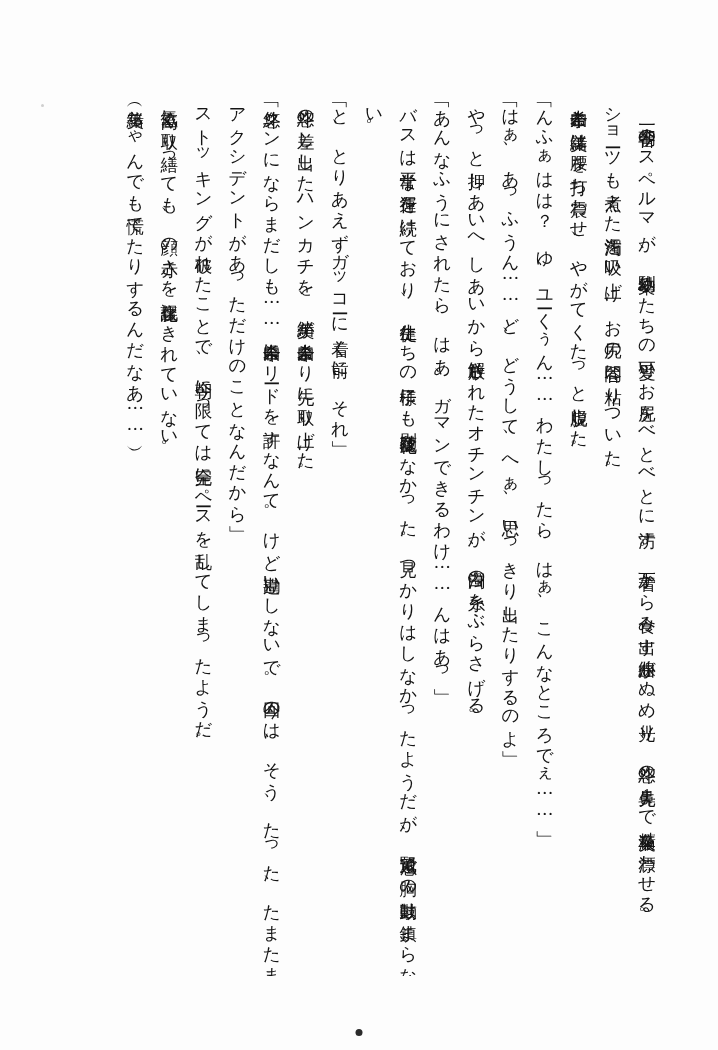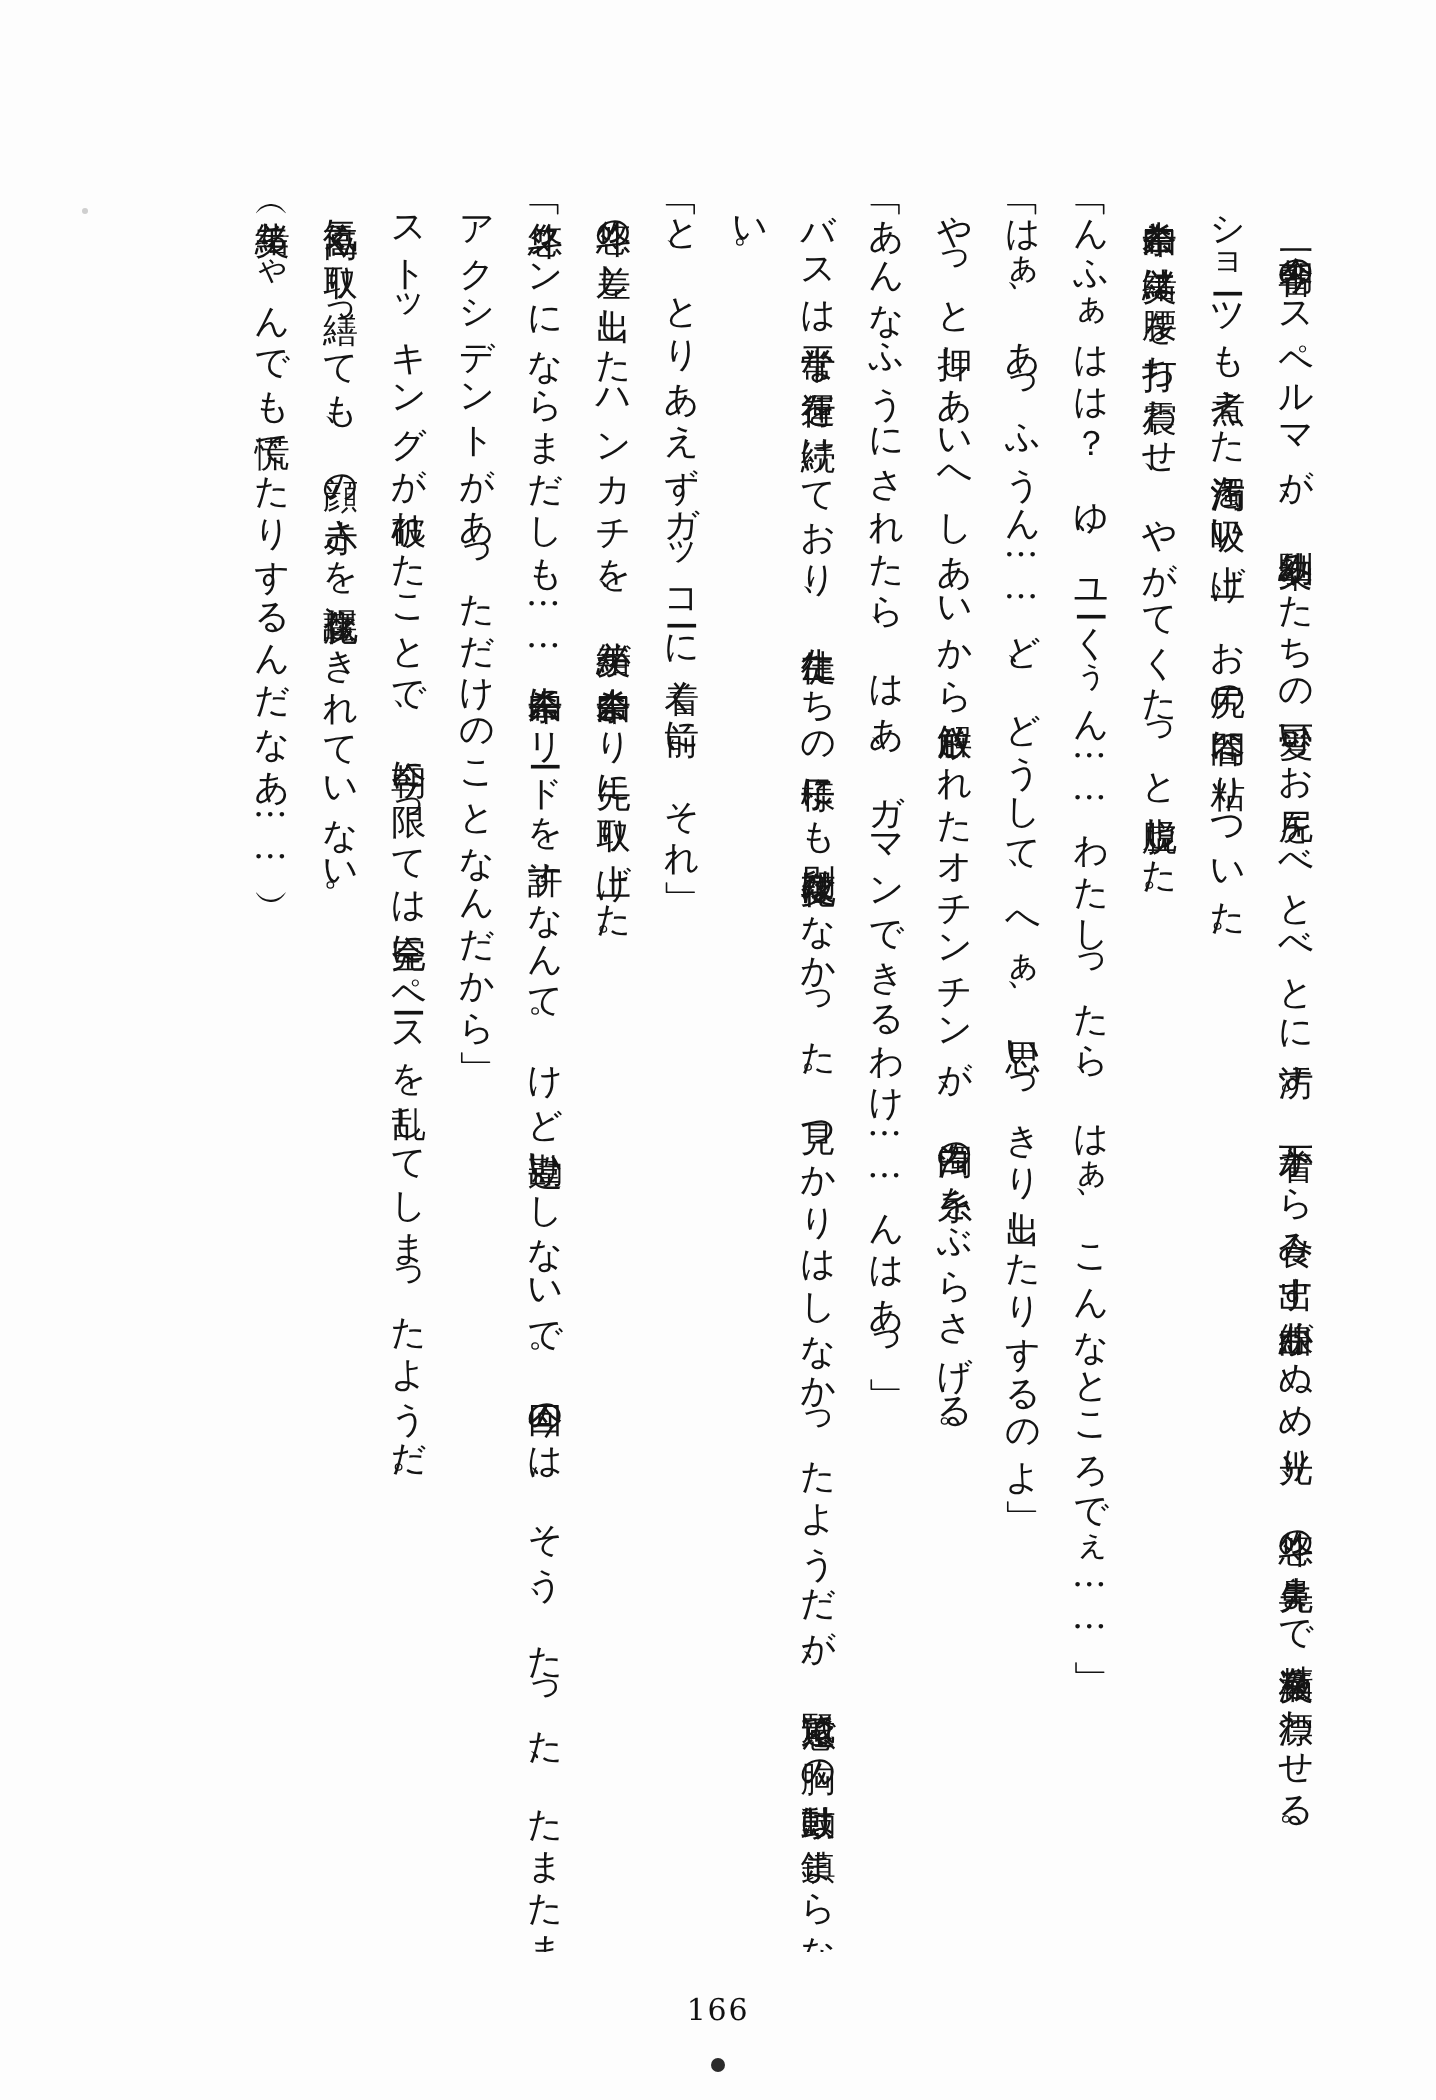--- a/index.html
+++ b/index.html
@@ -98,15 +98,14 @@
     <p class="noindent">「あんなふうにされたら、はあ、ガマンできるわけ……んはあっ」</p>
     <p class="noindent">バスは平常な運行を続けており、生徒たちの様子にも別段変化はなかった。見つかりはしなかったようだが、緊迫感で胸の鼓動は鎮まらない。</p>
     <p class="noindent">「と、とりあえずガッコーに着く前に、それ」</p>
     <p class="noindent">悠斗の差し出したハンカチを、美緒が由希奈より先に取り上げた。</p>
     <p class="noindent">「悠斗クンにならまだしも……由希奈にリードを許すなんて。けど勘違いしないで。今回のは、そう、たった、たまたまアクシデントがあっただけのことなんだから」</p>
     <p class="noindent">ストッキングが破れたことで、今朝に限っては完全にペースを乱してしまったようだ。</p>
     <p class="noindent">気位高く取り繕っても、顔の赤さを誤魔化しきれていない。</p>
     <p class="noindent">（美緒ちゃんでも慌てたりするんだなあ……）</p>
   </div>
 
-  <div class="page-number">166</div>
   <div class="footer-mark"></div>
 </div>
 
 </body></html>

